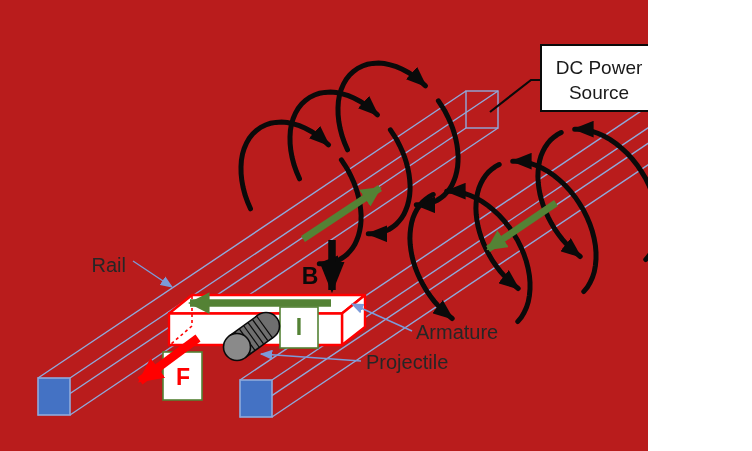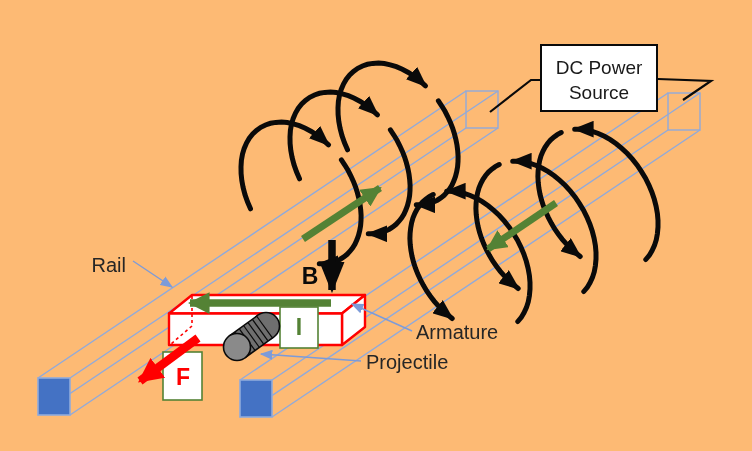--- a/index.html
+++ b/index.html
@@ -1,16 +1,16 @@
 <!DOCTYPE html>
 <html style="--rail-fill: #4472C4; --rail-edge: #8FAADC; --wire-blue: #7C9BD9; --green: #548235; --red: #FF0000; --ink: #0A0A0A; --proj-body: #6F6F6F; --proj-face: #8A8A8A; --white: #FFFFFF;"><head>
 <meta charset="utf-8">
 <style>
   html,body{margin:0;padding:0;background:#fff;}
-  .stage{position:relative;width:752px;height:451px;background:#fdba74;overflow:hidden;
+  .stage{position:relative;width:648px;height:451px;background:#b91c1c;overflow:hidden;
          font-family:"Liberation Sans", sans-serif;}
   svg text{font-family:"Liberation Sans", sans-serif;}
   .lbl{font-size:20px;fill:#262626;}
   .dcTxt{font-size:19px;fill:#1a1a1a;}
   .big{font-weight:bold;font-size:23px;}
 </style>
 </head>
 <body>
 
 <div class="stage">

